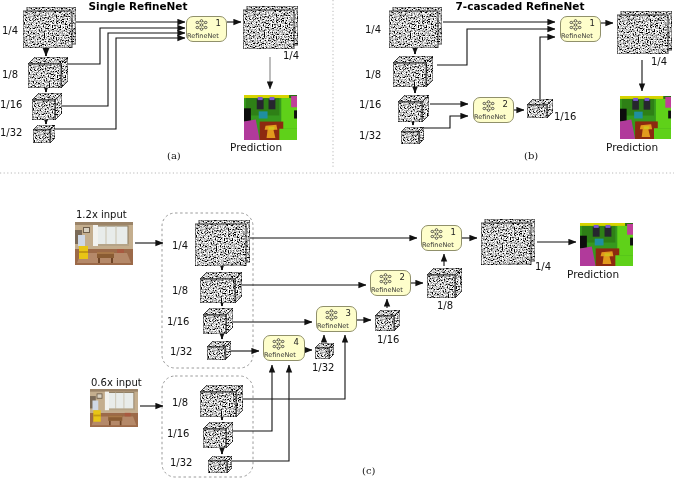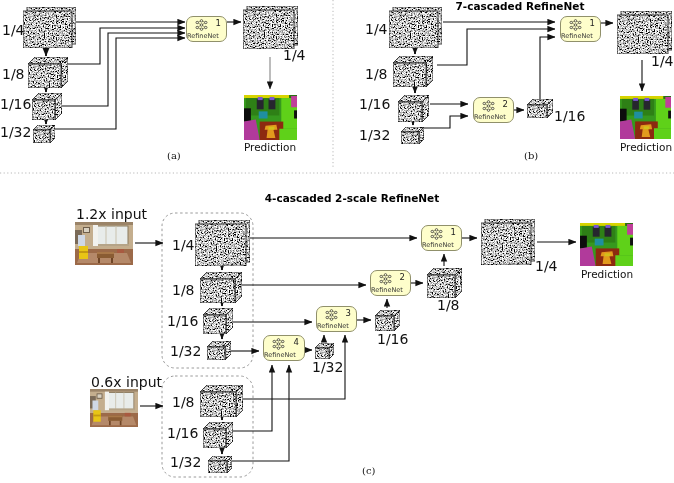--- a/index.html
+++ b/index.html
@@ -1,23 +1,23 @@
 <!DOCTYPE html>
 <html><head>
 <meta charset="utf-8">
 <style>
   html,body{margin:0;padding:0;background:#fff;}
   #stage{position:relative;width:674px;height:483px;background:#fff;overflow:hidden;
          font-family:"DejaVu Sans",sans-serif;color:#111;}
   #wires{position:absolute;left:0;top:0;}
   .abs{position:absolute;}
-  .lbl{position:absolute;font-size:14px;line-height:11px;white-space:nowrap;color:#111;}
+  .lbl{position:absolute;font-size:10px;line-height:11px;white-space:nowrap;color:#111;}
   .title{position:absolute;font-size:10.5px;font-weight:bold;text-align:center;white-space:nowrap;color:#000;}
   .cap{position:absolute;font-family:"DejaVu Serif",serif;font-size:10px;color:#111;}
-  .ctr{position:absolute;font-size:10.5px;text-align:center;color:#111;}
+  .ctr{position:absolute;font-size:10.5px;color:#111;}
   .fmap{position:absolute;line-height:0;}
   .rn{position:absolute;width:41px;height:26px;background:#fefecb;border:1px solid #90906b;
       border-radius:7px;box-sizing:border-box;}
   .rn-ic{position:absolute;left:8px;top:2px;}
   .rn-num{position:absolute;right:5px;top:1px;font-size:8.5px;color:#222;}
   .rn-name{position:absolute;left:0;right:0;bottom:1px;text-align:left;font-size:6.5px;color:#333;}
   .w{stroke:#111;stroke-width:1.1;fill:none;}
   .wt{stroke:#111;stroke-width:1.8;fill:none;}
   .wg{stroke:#8f8f8f;stroke-width:1.2;fill:none;}
   .dash{stroke:#9a9a9a;stroke-width:1;fill:none;stroke-dasharray:2.5 2.6;}
@@ -137,20 +137,21 @@
     <path class="w" d="M387,308 V299" marker-end="url(#ah)"></path>
     <path class="w" d="M411,283 H423" marker-end="url(#ah)"></path>
     <path class="w" d="M444,266 V254" marker-end="url(#ah)"></path>
     <path class="w" d="M462,238 H477" marker-end="url(#ah)"></path>
     <path class="w" d="M537,242 H576" marker-end="url(#ah)"></path>
     <path class="w" d="M243,399 H345 V335" marker-end="url(#ah)"></path>
     <path class="w" d="M233,431 H272 V365" marker-end="url(#ah)"></path>
     <path class="w" d="M227,461 H289 V365" marker-end="url(#ah)"></path>
   </svg>
 
+  <div class="title" style="left:48px;top:0;width:180px">Single RefineNet</div>
 
   <div class="fmap" style="left:23px;top:7px"><svg width="53" height="41" viewBox="0 0 53 41">
         <polygon points="4,0 53,0 53,37 4,37" fill="#ffffff" filter="url(#nz)"></polygon>
         <polygon points="4,0 53,0 53,37 4,37" fill="none" stroke="#151515" stroke-width="0.8"></polygon>
         <polygon points="0,4 49,4 49,41 0,41" fill="#ffffff" filter="url(#nz)"></polygon>
         <polygon points="0,4 49,4 49,41 0,41" fill="none" stroke="#151515" stroke-width="0.8"></polygon>
       </svg></div>
   <div class="fmap" style="left:28px;top:57px"><svg width="40" height="31" viewBox="0 0 40 31">
         <polygon points="0,7 7,0 40,0 33,7" fill="#ffffff" filter="url(#nz)"></polygon>
         <polygon points="0,7 7,0 40,0 33,7" fill="none" stroke="#151515" stroke-width="0.8"></polygon>
@@ -307,21 +308,20 @@
         <polygon points="0,4 51,4 51,43 0,43" fill="none" stroke="#151515" stroke-width="0.8"></polygon>
       </svg></div>
   <div class="lbl" style="left:651px;top:56px">1/4</div>
 
   <svg class="abs" style="left:620px;top:96px" width="51" height="43">
       <use href="#predSym"></use>
     </svg>
   <div class="ctr" style="left:606px;top:141px;width:80px">Prediction</div>
   <div class="cap" style="left:524px;top:150px">(b)</div>
 
-  <div class="title" style="left:252px;top:192px;width:200px">4-cascaded 2-scale RefineNet</div>
 
   <div class="lbl" style="left:76px;top:209px">1.2x input</div>
   <svg class="abs" style="left:75px;top:222px" width="58" height="43">
       <use href="#roomSym"></use>
     </svg>
 
   <div class="fmap" style="left:195px;top:220px"><svg width="55" height="46" viewBox="0 0 55 46">
         <polygon points="4,0 55,0 55,42 4,42" fill="#ffffff" filter="url(#nz)"></polygon>
         <polygon points="4,0 55,0 55,42 4,42" fill="none" stroke="#151515" stroke-width="0.8"></polygon>
         <polygon points="0,4 51,4 51,46 0,46" fill="#ffffff" filter="url(#nz)"></polygon>

